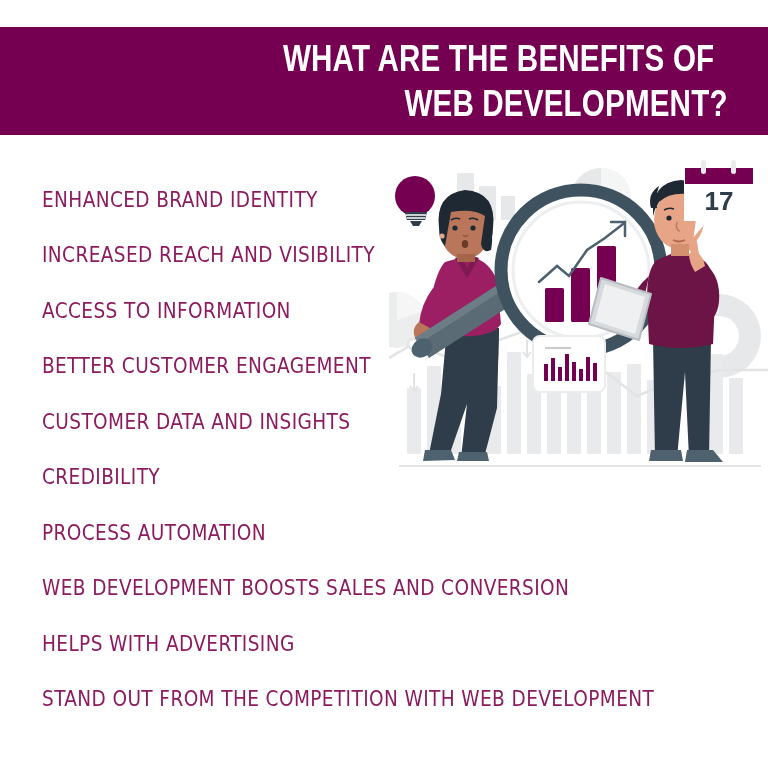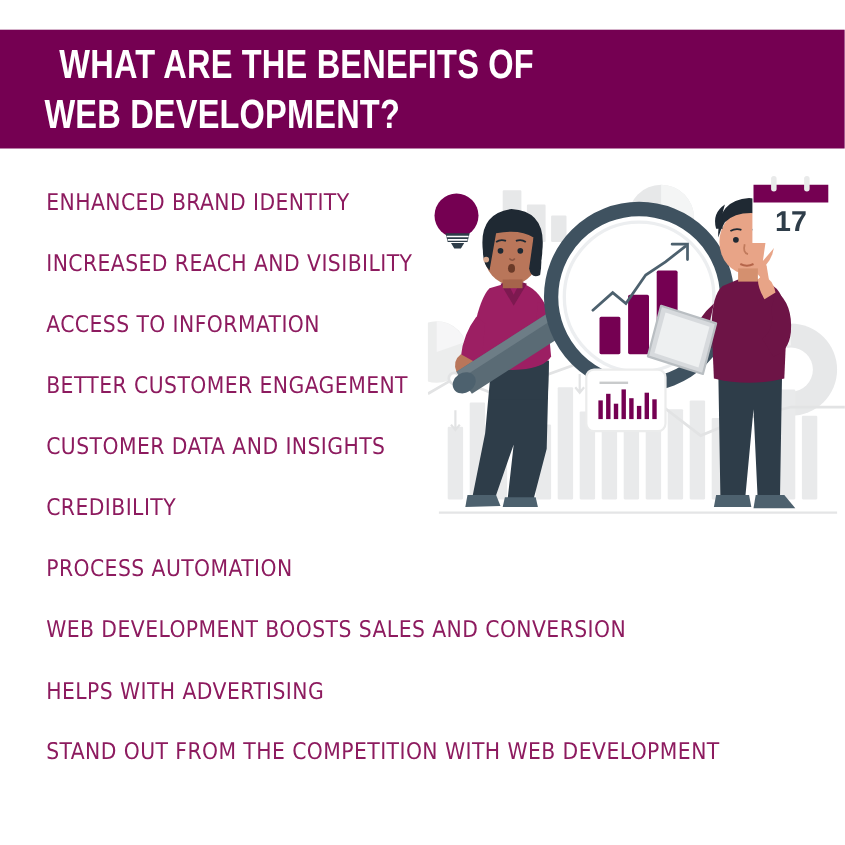--- a/index.html
+++ b/index.html
@@ -24,41 +24,41 @@
   
   #header-band {
     position: absolute;
     left: 0;
     top: 27px;
     width: 768px;
     height: 108px;
     background: #750052;
     display: flex;
     flex-direction: column;
-    align-items: flex-start;
+    align-items: flex-end;
     justify-content: center;
   }
   .header-line {
     color: #ffffff;
     font-family: "Liberation Sans Narrow", "Liberation Sans", sans-serif;
     font-weight: bold;
     font-size: 37px;
     line-height: 45px;
     letter-spacing: 0.2px;
     text-transform: uppercase;
     transform: scaleX(0.80);
     transform-origin: center center;
     white-space: nowrap;
   }
 
   
   #benefit-list {
     position: absolute;
     left: 42px;
-    top: 156px;
+    top: 172px;
     width: 640px;
   }
   .benefit-item {
     height: 55.5px;
     display: flex;
     align-items: center;
     color: #8d1b5f;
     font-family: "DejaVu Sans Condensed", "Liberation Sans Narrow", "Liberation Sans", sans-serif;
     font-weight: normal;
     font-size: 21px;

